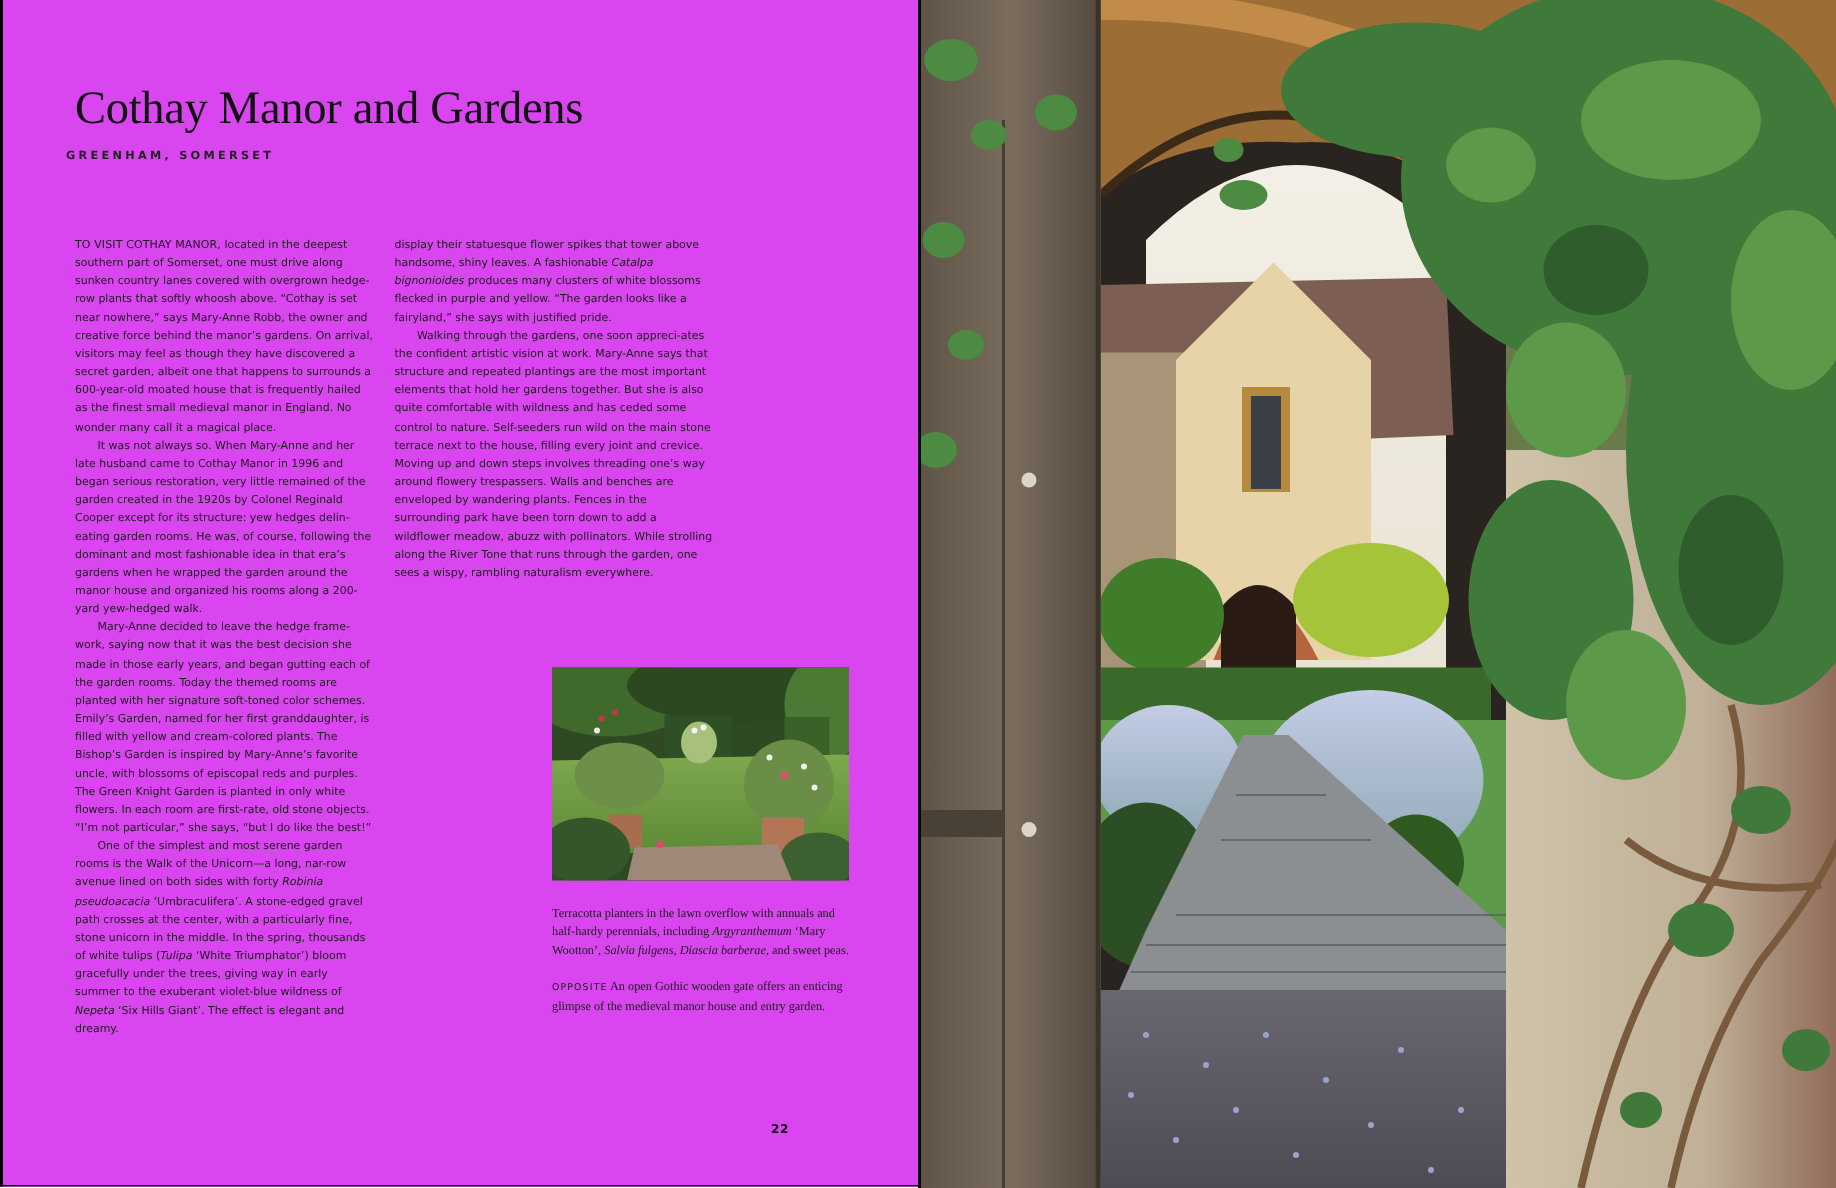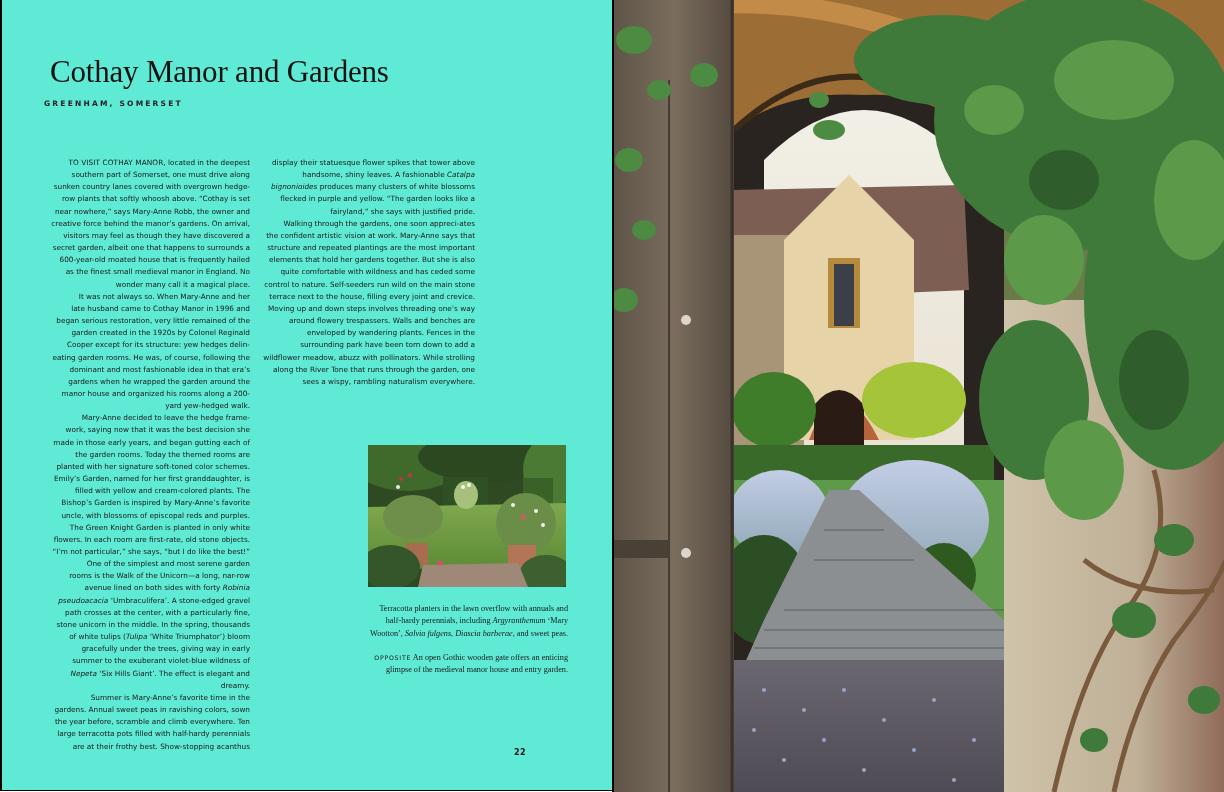--- a/index.html
+++ b/index.html
@@ -1,52 +1,51 @@
 <!DOCTYPE html>
 <html><head>
 <meta charset="utf-8">
 <style>
   html, body { margin:0; padding:0; }
   body { width:1224px; height:792px; position:relative; overflow:hidden; background:#fff; font-family:"Liberation Sans", sans-serif; }
   .spread { position:absolute; left:0; top:0; width:1224px; height:792px; }
-  .left-page { position:absolute; left:0; top:0; width:612px; height:791px; background:#5eead4; border-left:2px solid #000; border-bottom:1px solid #000; box-sizing:border-box;text-decoration:underline; }
+  .left-page { position:absolute; left:0; top:0; width:612px; height:791px; background:#d946ef; border-left:2px solid #000; border-bottom:1px solid #000; box-sizing:border-box;text-decoration:underline; }
   .right-page { position:absolute; left:612px; top:0; width:612px; height:792px; border-left:2px solid #000; box-sizing:border-box; overflow:hidden; background:#6b7a4a; }
 
   .title { position:absolute; left:48px; top:54px; margin:0; font-family:"Liberation Serif", serif; font-weight:normal; font-size:31px; color:#111; letter-spacing:-0.2px; }
   .subtitle { position:absolute; left:42px; top:99px; font-family:"DejaVu Sans", sans-serif; font-size:7.5px; font-weight:bold; letter-spacing:2.2px; color:#222; }
 
   .col { position:absolute; top:157px; width:200px; font-family:"DejaVu Sans", sans-serif; font-size:7.3px; line-height:12.15px; color:#1a1a1a; }
   .col1 { left:48px; }
   .col2 { left:261px; top:157px; width:212px; }
-  .col p { margin:0; text-indent:15px; text-align:right; }
+  .col p { margin:0; text-indent:15px; text-align:left; }
   .col p.first { text-indent:0; }
   .col .sc { letter-spacing:0.1px; }
   .col i { font-style:italic; }
 
   .photo-small { position:absolute; left:366px; top:445px; width:198px; height:142px; overflow:hidden; background:#3d5a2a; }
-  .caption { position:absolute; left:366px; top:603px; width:200px; font-family:"Liberation Serif", serif; font-size:8.2px; line-height:12.3px; color:#1a1a1a;text-align:right; }
+  .caption { position:absolute; left:366px; top:603px; width:200px; font-family:"Liberation Serif", serif; font-size:8.2px; line-height:12.3px; color:#1a1a1a; }
   .caption p { margin:0 0 12px 0; }
   .caption .opp { font-family:"DejaVu Sans", sans-serif; font-size:6.2px; letter-spacing:0.8px; }
   .folio { position:absolute; left:512px; top:748px; font-family:"DejaVu Sans", sans-serif; font-size:8px; font-weight:bold; color:#111; letter-spacing:0.5px;text-align:right; }
 </style>
 </head>
 <body>
 
 <div class="spread">
 
   <div class="left-page">
     <h1 class="title">Cothay Manor and Gardens</h1>
     <div class="subtitle">GREENHAM, SOMERSET</div>
 
     <div class="col col1">
       <p class="first"><span class="sc">TO VISIT COTHAY MANOR,</span><span> located in the deepest southern part of Somerset, one must drive along sunken country lanes covered with overgrown hedge-row plants that softly whoosh above. “Cothay is set near nowhere,” says Mary-Anne Robb, the owner and creative force behind the manor’s gardens. On arrival, visitors may feel as though they have discovered a secret garden, albeit one that happens to surrounds a 600-year-old moated house that is frequently hailed as the finest small medieval manor in England. No wonder many call it a magical place.</span></p>
       <p>It was not always so. When Mary-Anne and her late husband came to Cothay Manor in 1996 and began serious restoration, very little remained of the garden created in the 1920s by Colonel Reginald Cooper except for its structure: yew hedges delin-eating garden rooms. He was, of course, following the dominant and most fashionable idea in that era’s gardens when he wrapped the garden around the manor house and organized his rooms along a 200-yard yew-hedged walk.</p>
       <p>Mary-Anne decided to leave the hedge frame-work, saying now that it was the best decision she made in those early years, and began gutting each of the garden rooms. Today the themed rooms are planted with her signature soft-toned color schemes. Emily’s Garden, named for her first granddaughter, is filled with yellow and cream-colored plants. The Bishop’s Garden is inspired by Mary-Anne’s favorite uncle, with blossoms of episcopal reds and purples. The Green Knight Garden is planted in only white flowers. In each room are first-rate, old stone objects. “I’m not particular,” she says, “but I do like the best!”</p>
       <p><span>One of the simplest and most serene garden rooms is the Walk of the Unicorn—a long, nar-row avenue lined on both sides with forty </span><i>Robinia pseudoacacia</i><span> ‘Umbraculifera’. A stone-edged gravel path crosses at the center, with a particularly fine, stone unicorn in the middle. In the spring, thousands of white tulips (</span><i>Tulipa</i><span> ‘White Triumphator’) bloom gracefully under the trees, giving way in early summer to the exuberant violet-blue wildness of </span><i>Nepeta</i><span> ‘Six Hills Giant’. The effect is elegant and dreamy.</span></p>
-      <p>Summer is Mary-Anne’s favorite time in the gardens. Annual sweet peas in ravishing colors, sown the year before, scramble and climb everywhere. Ten large terracotta pots filled with half-hardy perennials are at their frothy best. Show-stopping acanthus</p>
     </div>
 
     <div class="col col2">
       <p class="first"><span>display their statuesque flower spikes that tower above handsome, shiny leaves. A fashionable </span><i>Catalpa bignonioides</i><span> produces many clusters of white blossoms flecked in purple and yellow. “The garden looks like a fairyland,” she says with justified pride.</span></p>
       <p>Walking through the gardens, one soon appreci-ates the confident artistic vision at work. Mary-Anne says that structure and repeated plantings are the most important elements that hold her gardens together. But she is also quite comfortable with wildness and has ceded some control to nature. Self-seeders run wild on the main stone terrace next to the house, filling every joint and crevice. Moving up and down steps involves threading one’s way around flowery trespassers. Walls and benches are enveloped by wandering plants. Fences in the surrounding park have been torn down to add a wildflower meadow, abuzz with pollinators. While strolling along the River Tone that runs through the garden, one sees a wispy, rambling naturalism everywhere.</p>
     </div>
 
     <div class="photo-small">
       <svg width="198" height="142" viewBox="0 0 198 142">
         <defs>

